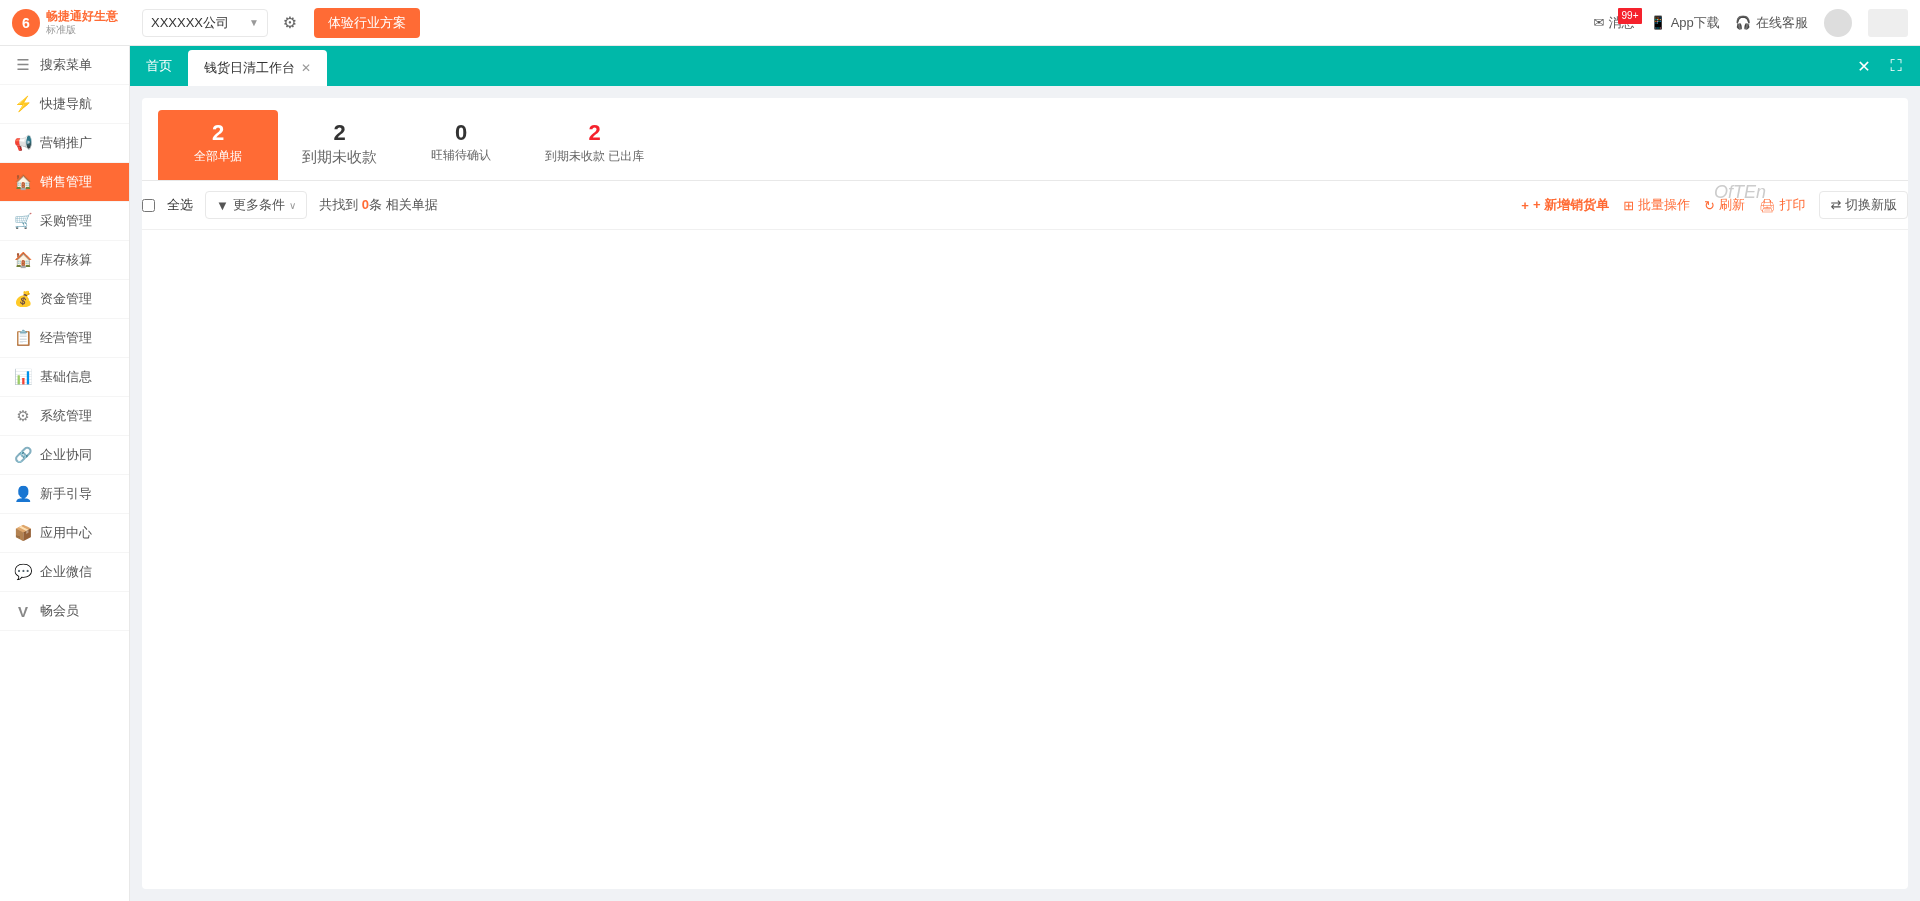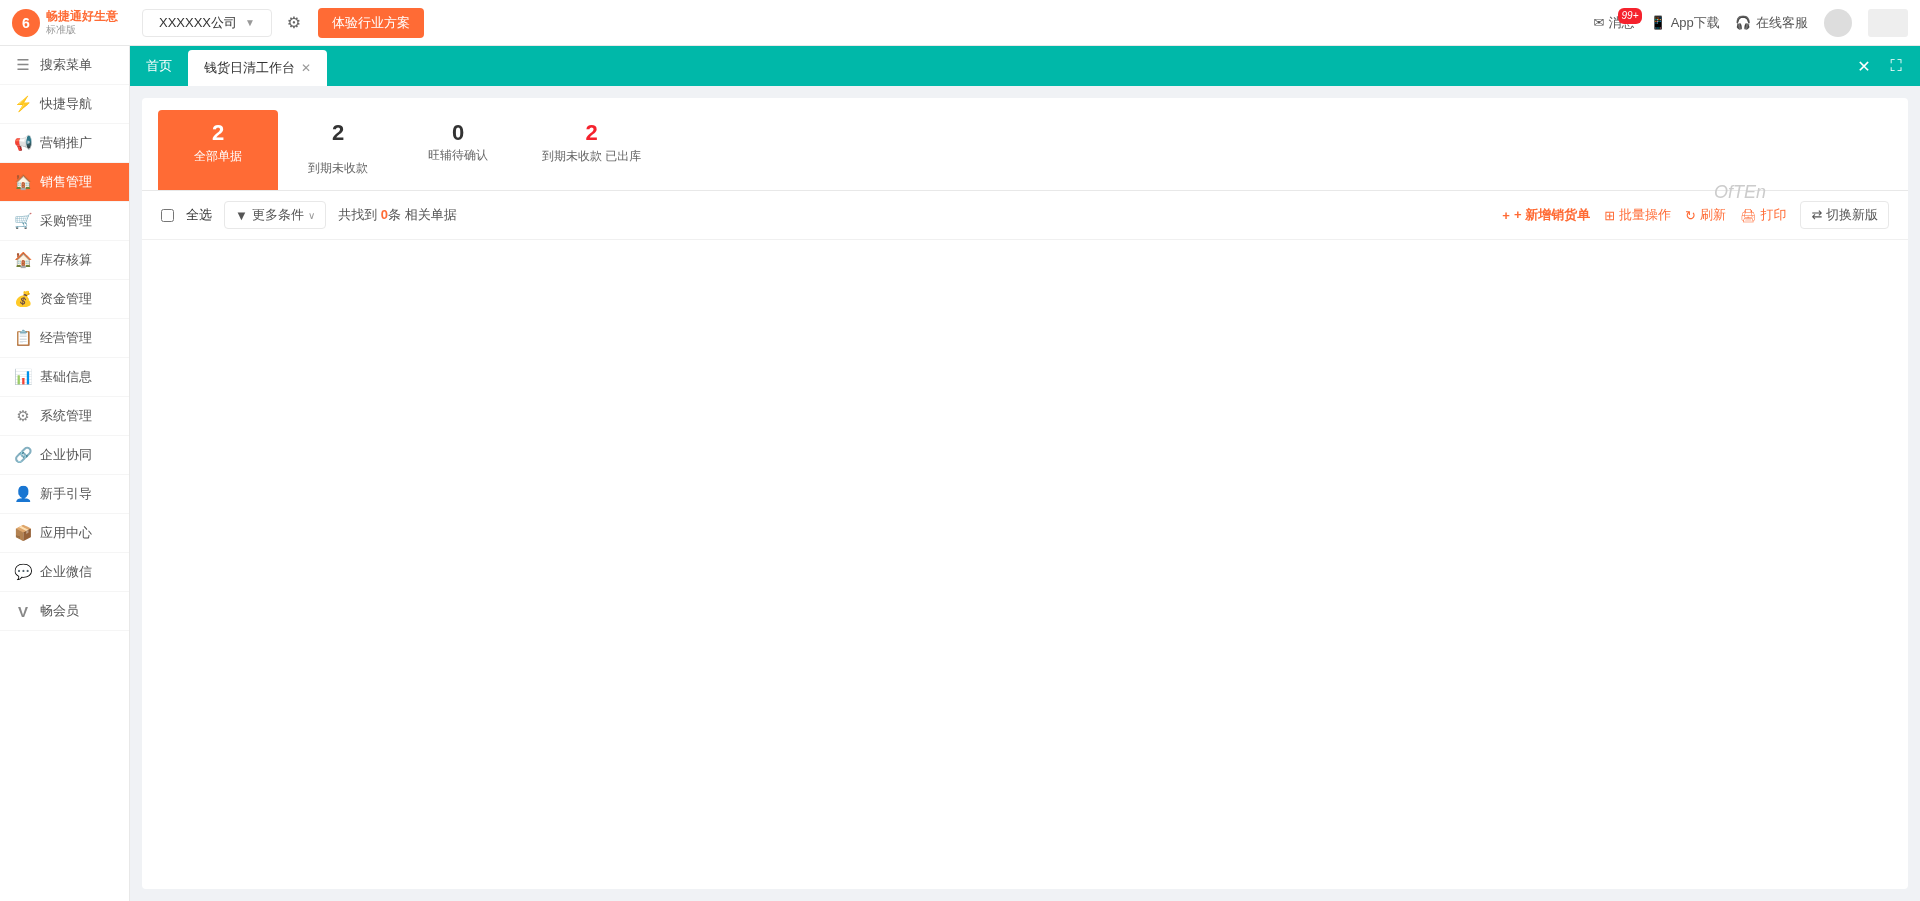--- a/index.html
+++ b/index.html
@@ -38,22 +38,22 @@
     .logo-text {
       display: flex;
       flex-direction: column;
       line-height: 1.2;
     }
     .logo-text .main { font-size: 12px; color: #ff6b35; font-weight: bold; }
     .logo-text .sub { font-size: 10px; color: #999; }
     .company-selector {
       display: flex;
       align-items: center;
-      gap: 8px;
-      padding: 4px 16px;
+      gap: 20px;
+      padding: 4px 8px;
       border: 1px solid #e8e8e8;
       border-radius: 4px;
       cursor: pointer;
       background: #fff;
       color: #333;
     }
     .company-selector .arrow { color: #999; font-size: 10px; }
     .settings-btn {
       width: 28px;
       height: 28px;
@@ -88,28 +88,27 @@
       cursor: pointer;
       color: #555;
       font-size: 13px;
       position: relative;
     }
     .badge {
       background: #f5222d;
       color: white;
       font-size: 10px;
       padding: 0 4px;
-      border-radius: 6px;
+      border-radius: 1px;
       position: absolute;
       top: -6px;
       right: -8px;
       min-width: 16px;
       text-align: center;
       line-height: 16px;
-      font-style: italic;
     }
     .avatar {
       width: 28px;
       height: 28px;
       border-radius: 50%;
       background: #ddd;
     }
 
     
     .tabs-bar {
@@ -242,21 +241,21 @@
       font-size: 12px;
       color: #666;
       margin-top: 2px;
     }
     .stat-tab:not(.orange) .count { color: #333; }
 
     
     .toolbar {
       display: flex;
       align-items: center;
-      padding: 10px 19px;
+      padding: 10px 0;
       border-bottom: 1px solid #f0f0f0;
       gap: 12px;
     }
     .checkbox-all { cursor: pointer; }
     .filter-btn {
       display: flex;
       align-items: center;
       gap: 4px;
       padding: 4px 10px;
       border: 1px solid #e8e8e8;
@@ -477,21 +476,21 @@
 <div class="main-content">
   <div class="content-area">
 
     <div class="stats-tabs">
       <div class="stat-tab" style="background:#ff6b35;border-radius:4px 4px 0 0;border-bottom:3px solid #ff6b35;">
         <span class="count" style="font-size:22px;font-weight:bold;color:white;">2</span>
         <span class="label" style="color:white;font-size:12px;margin-top:2px;">全部单据</span>
       </div>
       <div class="stat-tab">
         <span class="count" style="font-size:22px;font-weight:bold;color:#333;">2</span>
-        <span class="label" style="color:#666;font-size:12px;margin-top:14px;">到期未收款</span>
+        <span class="label" style="color:#666;font-size:15px;margin-top:2px;">到期未收款</span>
       </div>
       <div class="stat-tab">
         <span class="count" style="font-size:22px;font-weight:bold;color:#333;">0</span>
         <span class="label" style="color:#666;font-size:12px;margin-top:1px;">旺辅待确认</span>
       </div>
       <div class="stat-tab">
         <span class="count" style="font-size:22px;font-weight:bold;color:#f5222d;">2</span>
         <span class="label" style="color:#666;font-size:12px;margin-top:2px;">到期未收款 已出库</span>
       </div>
     </div>

